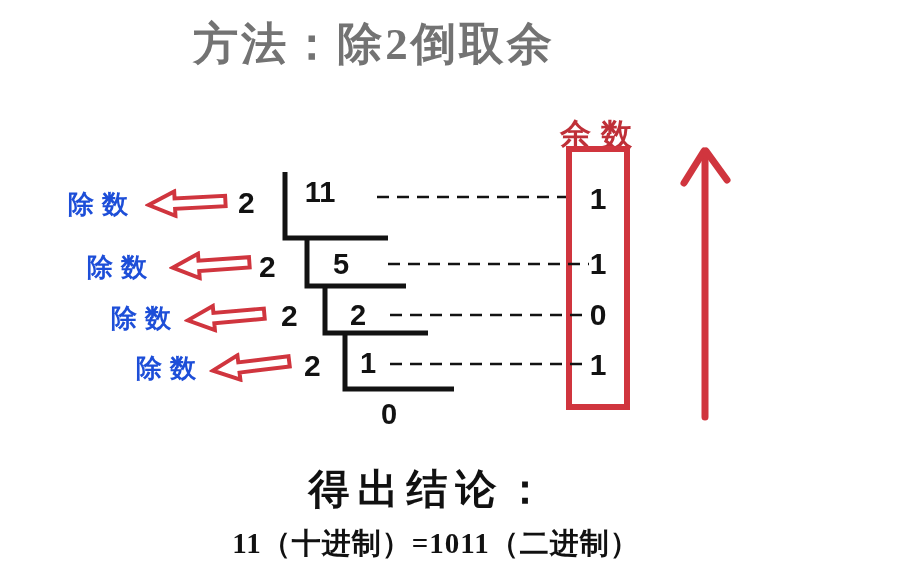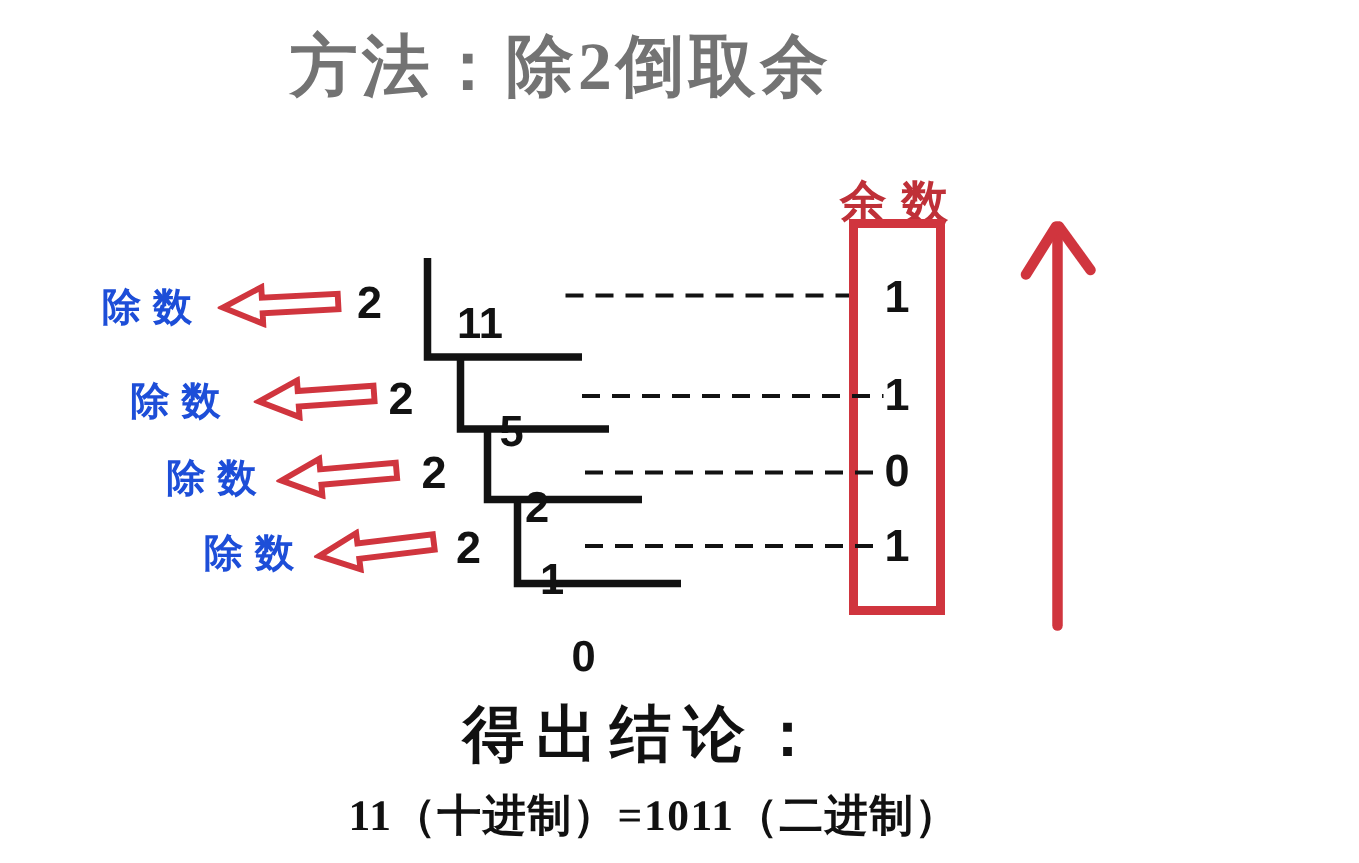--- a/index.html
+++ b/index.html
@@ -13,21 +13,21 @@
     font-size:45px;font-weight:700;letter-spacing:3px;color:#737373;
   }
   .divisor-label{
     font-size:26px;font-weight:700;color:#1d4ed8;letter-spacing:8px;
   }
   .divisor-num,.dividend-num,.remainder-num{
     font-family:"Liberation Sans", sans-serif;
     font-weight:700;color:#121212;
   }
   .divisor-num{font-size:30px;}
-  .dividend-num{font-size:29px;text-align:center;margin-top:24px;}
+  .dividend-num{font-size:29px;text-align:center;}
   .remainder-num{font-size:30px;left:579px;width:38px;text-align:center;}
   .remainder-header{
     left:560px;top:103px;font-size:31px;font-weight:700;
     color:#bf3038;letter-spacing:10px;margin-top:11px;
   }
   .remainder-box{
     left:566px;top:146px;width:52px;height:252px;
     border:6px solid #d0353e;background:transparent;
   }
   .linework{left:0;top:0;pointer-events:none;}

